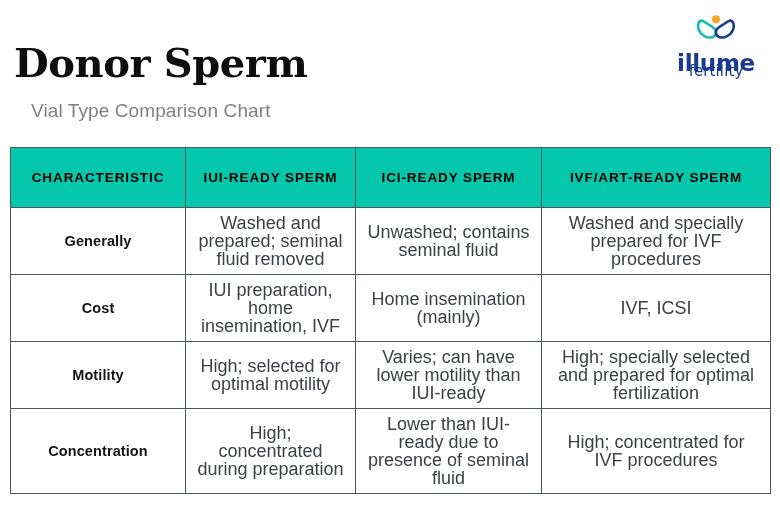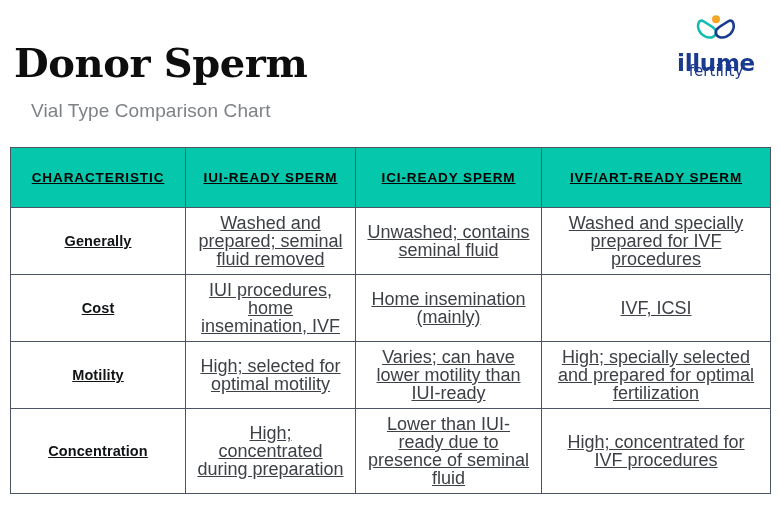--- a/index.html
+++ b/index.html
@@ -113,21 +113,20 @@
   table.compare col.c2 { width: 186px; }
   table.compare col.c3 { width: 229px; }
 
   table.compare th,
   table.compare td {
     border: 1px solid #4b5563;
     text-align: center;
     vertical-align: middle;
     padding: 6px 10px;
     box-sizing: border-box;
-    text-decoration: underline;
   }
   table.compare thead th {
     background: #05c7ab;
     color: #000000;
     font-family: "Liberation Sans", sans-serif;
     font-weight: bold;
     font-size: 13.5px;
     letter-spacing: 0.9px;
     height: 60px;
     line-height: 17px;
@@ -187,21 +186,21 @@
       </thead>
       <tbody>
         <tr>
           <td class="rowlabel">Generally</td>
           <td>Washed and prepared; seminal fluid removed</td>
           <td>Unwashed; contains seminal fluid</td>
           <td>Washed and specially prepared for IVF procedures</td>
         </tr>
         <tr>
           <td class="rowlabel">Cost</td>
-          <td>IUI procedures, home insemination, IVF</td>
+          <td>IUI preparation, home insemination, IVF</td>
           <td>Home insemination (mainly)</td>
           <td>IVF, ICSI</td>
         </tr>
         <tr>
           <td class="rowlabel">Motility</td>
           <td>High; selected for optimal motility</td>
           <td>Varies; can have lower motility than IUI-ready</td>
           <td>High; specially selected and prepared for optimal fertilization</td>
         </tr>
         <tr>

